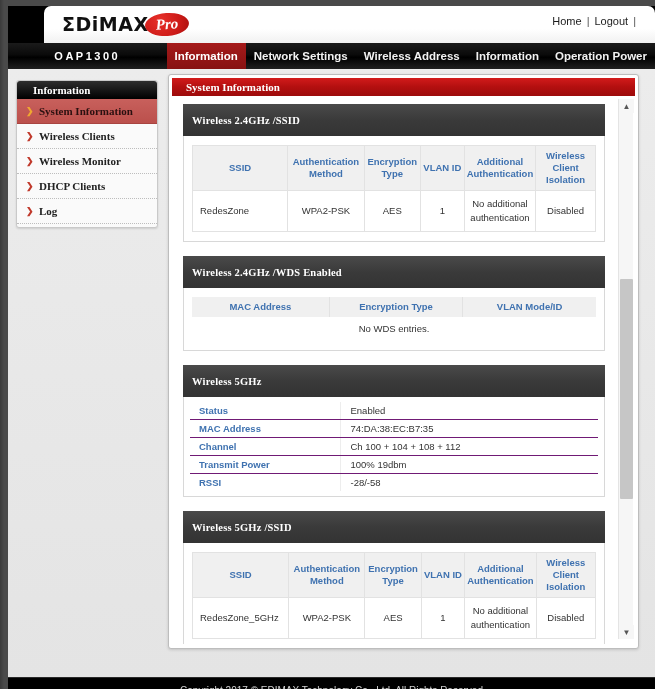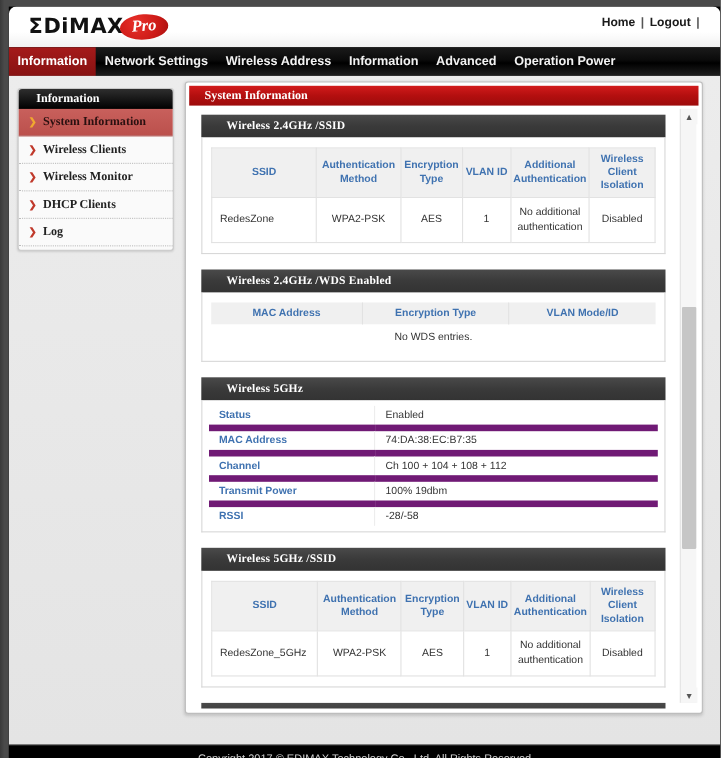--- a/index.html
+++ b/index.html
@@ -28,20 +28,21 @@
     overflow: hidden;
   }
 
   
   .topbar {
     position: relative;
     height: 37px;
     background: linear-gradient(to bottom,#ffffff 0%,#ffffff 62%,#f1f1f1 100%);
     border-top-left-radius: 7px;
     border-top-right-radius: 7px;
+    margin-left: 36px;
   }
   .logo {
     position: absolute;
     left: 18px; top: 7px;
     display: flex; align-items: center;
   }
   .logo-text {
     font-family: "DejaVu Sans", sans-serif;
     font-weight: bold;
     font-size: 19px;
@@ -61,21 +62,20 @@
     font-size: 15px;
     display: flex; align-items: center; justify-content: center;
     transform: rotate(-4deg);
   }
   .topright {
     position: absolute;
     right: 14px; top: 9px;
     display: flex; align-items: center;
     font-size: 11px;
     color: #1b1b1b;
-    font-weight: bold;
   }
   .topright a { color: #1b1b1b; text-decoration: none; }
   .topright .sep { margin: 0 5px; color: #555; }
   .lang-select {
     margin-left: 5px;
     width: 118px; height: 17px;
     border: 1px solid #8a8a8a;
     background: #fff;
     font-family: "Liberation Sans", sans-serif;
     font-size: 10px;
@@ -206,28 +206,28 @@
   }
   .panes {
     position: absolute;
     left: 0; top: 0;
     width: 442px;
   }
 
   
   .section { margin: 0 10px 14px 10px; }
   .sec-head {
-    height: 21px;
+    height: 32px;
     background: linear-gradient(to bottom,#4a4a4a 0%,#3a3a3a 50%,#333333 100%);
     color: #ffffff;
     font-size: 10.5px;
     font-weight: bold;
     font-family: "Liberation Serif", serif;
     display: flex; align-items: center;
-    padding-left: 23px;
+    padding-left: 9px;
     letter-spacing: .2px;
   }
   .sec-body {
     border: 1px solid #d8d8d8;
     border-top: none;
     background: #fff;
     padding: 9px 8px 9px 8px;
   }
 
   table.grid {
@@ -263,21 +263,21 @@
   }
 
   
   table.kv {
     width: 100%;
     border-collapse: collapse;
     font-size: 10px;
   }
   table.kv td {
     padding: 3px 4px;
-    border-bottom: 6px solid #701a75;
+    border-bottom: 1px solid #701a75;
     font-size: 9.5px;
   }
   table.kv tr:last-child td { border-bottom: none; margin-top: 17px; }
   table.kv td.k {
     width: 150px;
     color: #3f72b0;
     font-weight: bold;
     padding-left: 9px;
     border-right: 1px solid #ededed;
   }
@@ -330,26 +330,26 @@
       </div>
       <div class="topright">
         <a href="#">Home</a>
         <span class="sep">|</span>
         <a href="#">Logout</a>
         <span class="sep">|</span>
       </div>
     </div>
 
     <div class="navbar">
+      <div class="model">OAP1300</div>
       <div class="navitems">
         <div class="navitem active">Information</div>
         <div class="navitem">Network Settings</div>
         <div class="navitem">Wireless Address</div>
         <div class="navitem">Information</div>
-        <div class="navitem">Advanced</div>
         <div class="navitem">Operation Power</div>
       </div>
     </div>
 
     <div class="bodyarea">
 
       <div class="sidebar">
         <div class="side-head">Information</div>
 
         <div class="side-item active">

